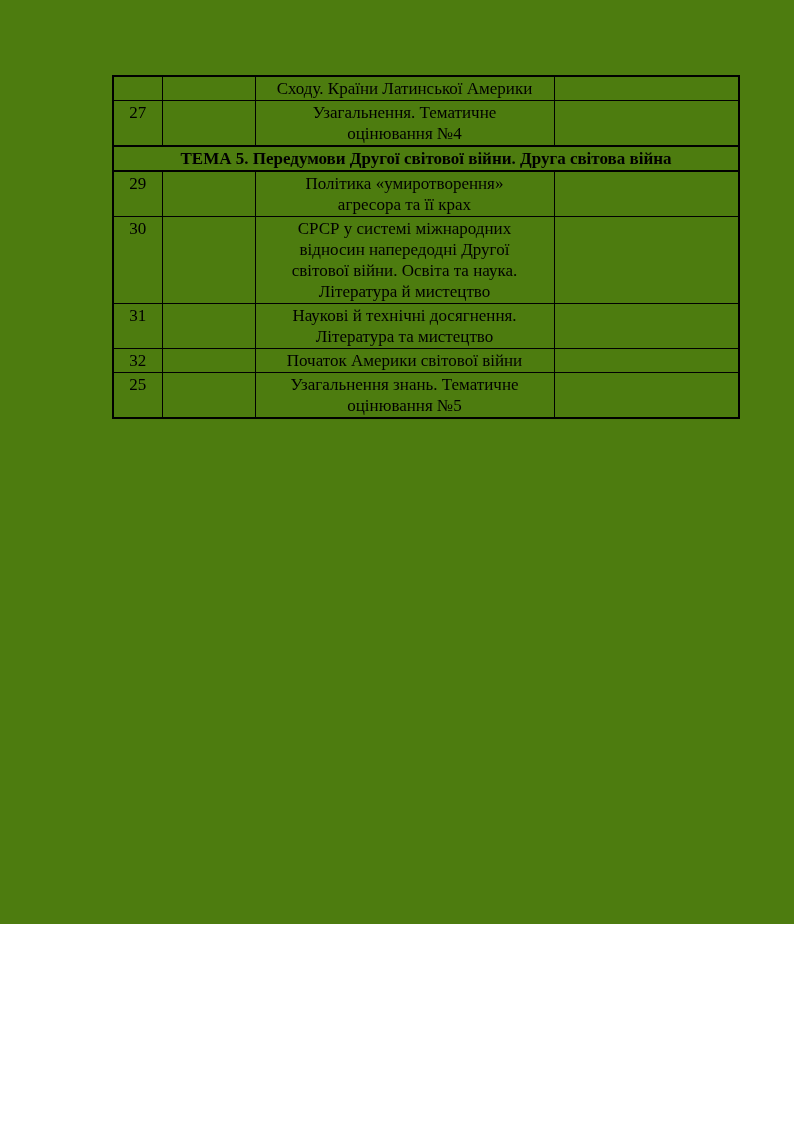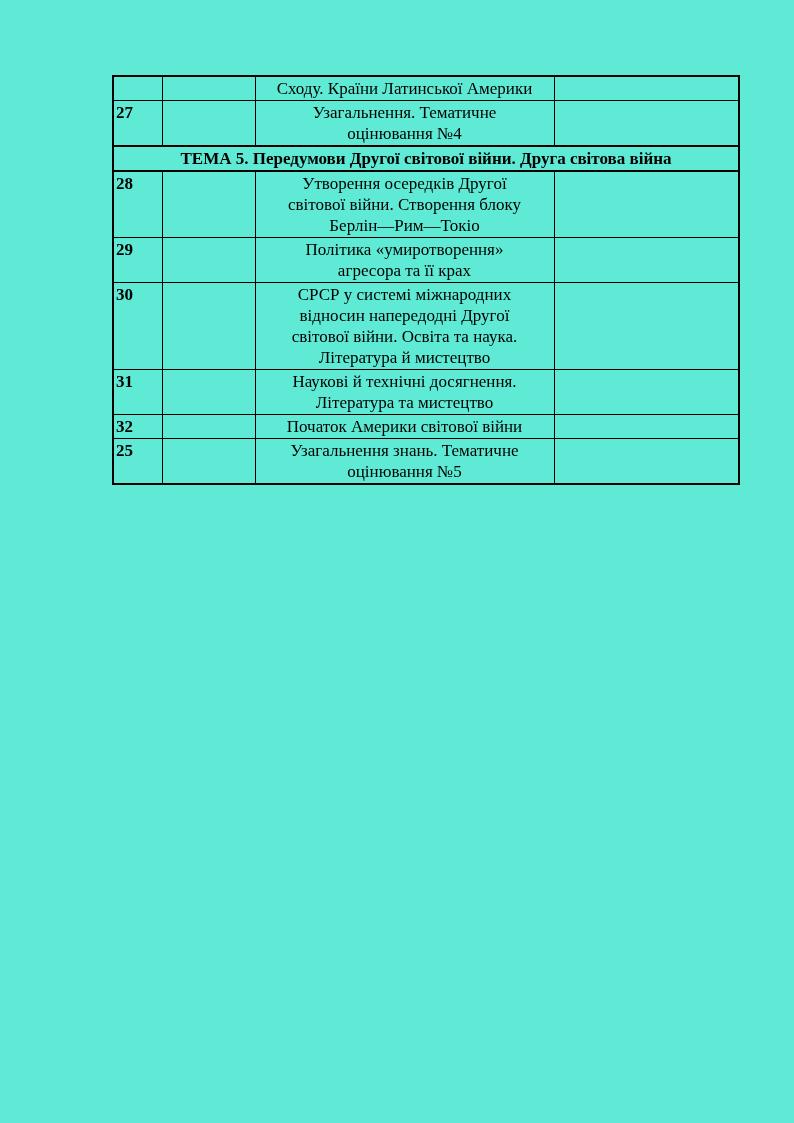--- a/index.html
+++ b/index.html
@@ -13,42 +13,43 @@
     font-family: "Liberation Serif", "DejaVu Serif", serif;
     color: #000000;
     position: relative;
     overflow: hidden;
   }
   .page {
     position: absolute;
     left: 0;
     top: 0;
     width: 794px;
-    height: 1123px;
-    background: #5eead4;
+    height: 924px;
+    background: #4d7c0f;
   }
   table.curriculum {
     position: absolute;
     left: 112px;
     top: 75px;
     width: 626px;
     border-collapse: collapse;
     table-layout: fixed;
     border: 2px solid #000000;
   }
   table.curriculum td {
     border: 1px solid #000000;
     vertical-align: top;
     font-size: 17px;
     line-height: 21px;
     padding: 1px 2px;
     overflow: hidden;
   }
   td.num-cell {
-    font-weight: bold;
+    font-weight: normal;
+    text-align: center;
   }
   td.topic-cell {
     text-align: center;
     white-space: pre-line;
   }
   td.date-cell, td.notes-cell {
     
   }
   tr.theme-row td {
     font-weight: bold;
@@ -82,28 +83,20 @@
         <td class="num-cell">27</td>
         <td class="date-cell"></td>
         <td class="topic-cell">Узагальнення. Тематичне
 оцінювання №4</td>
         <td class="notes-cell"></td>
       </tr>
       <tr class="theme-row">
         <td colspan="4">ТЕМА 5. Передумови Другої світової війни. Друга світова війна</td>
       </tr>
       <tr>
-        <td class="num-cell">28</td>
-        <td class="date-cell"></td>
-        <td class="topic-cell">Утворення осередків Другої
-світової війни. Створення блоку
-Берлін—Рим—Токіо</td>
-        <td class="notes-cell"></td>
-      </tr>
-      <tr>
         <td class="num-cell">29</td>
         <td class="date-cell"></td>
         <td class="topic-cell">Політика «умиротворення»
 агресора та її крах</td>
         <td class="notes-cell"></td>
       </tr>
       <tr>
         <td class="num-cell">30</td>
         <td class="date-cell"></td>
         <td class="topic-cell">СРСР у системі міжнародних

